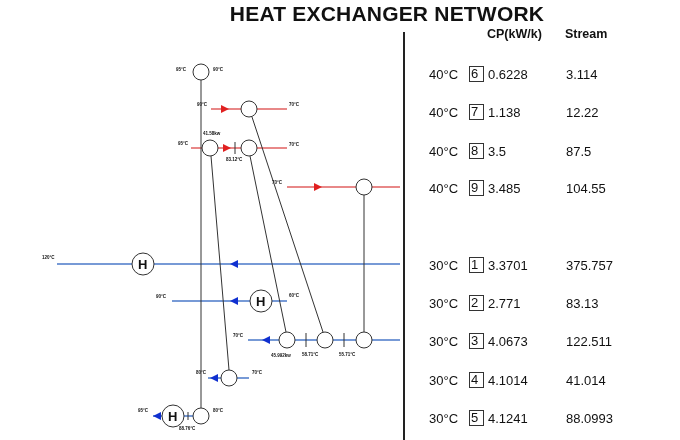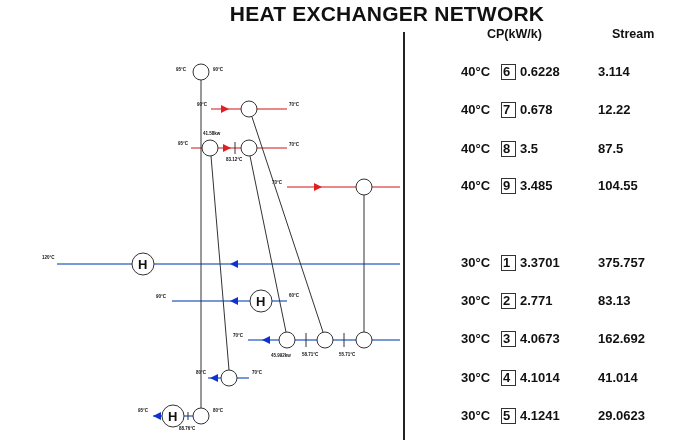--- a/index.html
+++ b/index.html
@@ -4,21 +4,21 @@
 <style>
   html, body { margin: 0; padding: 0; background: #ffffff; }
   body { width: 680px; height: 440px; position: relative; overflow: hidden; font-family: "Liberation Sans", sans-serif; color: #111; }
   .title { position: absolute; left: 0; top: 0; width: 680px; text-align: center; font-size: 21px; font-weight: bold; letter-spacing: 0.2px; padding-top: 2px; padding-left: 47px; }
   svg.net { position: absolute; left: 0; top: 0; }
   .lbl { font-family: "Liberation Sans", sans-serif; font-size: 4.5px; font-weight: bold; fill: #111; }
   .hlbl { font-family: "Liberation Sans", sans-serif; font-size: 13px; font-weight: bold; fill: #111; }
   .table { position: absolute; left: 416px; top: 0; width: 280px; height: 336px; }
   .tbl-divider { position: absolute; left: 403px; top: 32px; width: 2px; height: 408px; background: #222; }
   .hdr { position: absolute; font-size: 12.5px; font-weight: bold; line-height: 15px; }
-  .row { position: absolute; left: 13px; height: 18px; font-size: 13px; font-weight: bold; display: flex; align-items: flex-start; margin-left: 32px; }
+  .row { position: absolute; left: 13px; height: 18px; font-size: 13px; font-weight: normal; display: flex; align-items: flex-end; }
   .row .temp { width: 40px; }
   .row .num { display: inline-block; width: 12px; height: 14px; border: 1px solid #333; text-align: left; padding-left: 1px; line-height: 14px; margin-right: 4px; box-sizing: content-box; }
   .row .cp { width: 78px; }
   .row .enth { }
 </style>
 </head>
 <body>
 
 <div class="title">HEAT EXCHANGER NETWORK</div>
 
@@ -119,32 +119,32 @@
     <line x1="250" y1="156" x2="286" y2="332"></line>
     <line x1="252" y1="117" x2="323" y2="332"></line>
     <line x1="364" y1="195" x2="364" y2="332"></line>
   </g>
 </svg>
 
 <div class="tbl-divider"></div>
 
 <div class="table">
   <div class="hdr" style="left:71px; top:27px;">CP(kW/k)</div>
-  <div class="hdr" style="left:149px; top:27px;margin-left:47px;">Stream</div>
+  <div class="hdr" style="left:149px; top:27px;">Stream</div>
 
   <div class="row" style="top:64px;">
     <span class="temp">40°C</span>
     <span class="num">6</span>
     <span class="cp">0.6228</span>
     <span class="enth">3.114</span>
   </div>
   <div class="row" style="top:102px;">
     <span class="temp">40°C</span>
     <span class="num">7</span>
-    <span class="cp">0.678</span>
+    <span class="cp">1.138</span>
     <span class="enth">12.22</span>
   </div>
   <div class="row" style="top:141px;">
     <span class="temp">40°C</span>
     <span class="num">8</span>
     <span class="cp">3.5</span>
     <span class="enth">87.5</span>
   </div>
   <div class="row" style="top:178px;">
     <span class="temp">40°C</span>
@@ -161,27 +161,27 @@
   <div class="row" style="top:293px;">
     <span class="temp">30°C</span>
     <span class="num">2</span>
     <span class="cp">2.771</span>
     <span class="enth">83.13</span>
   </div>
   <div class="row" style="top:331px;">
     <span class="temp">30°C</span>
     <span class="num">3</span>
     <span class="cp">4.0673</span>
-    <span class="enth">162.692</span>
+    <span class="enth">122.511</span>
   </div>
   <div class="row" style="top:370px;">
     <span class="temp">30°C</span>
     <span class="num">4</span>
     <span class="cp">4.1014</span>
     <span class="enth">41.014</span>
   </div>
   <div class="row" style="top:408px;">
     <span class="temp">30°C</span>
     <span class="num">5</span>
     <span class="cp">4.1241</span>
-    <span class="enth">29.0623</span>
+    <span class="enth">88.0993</span>
   </div>
 </div>
 
 </body></html>

